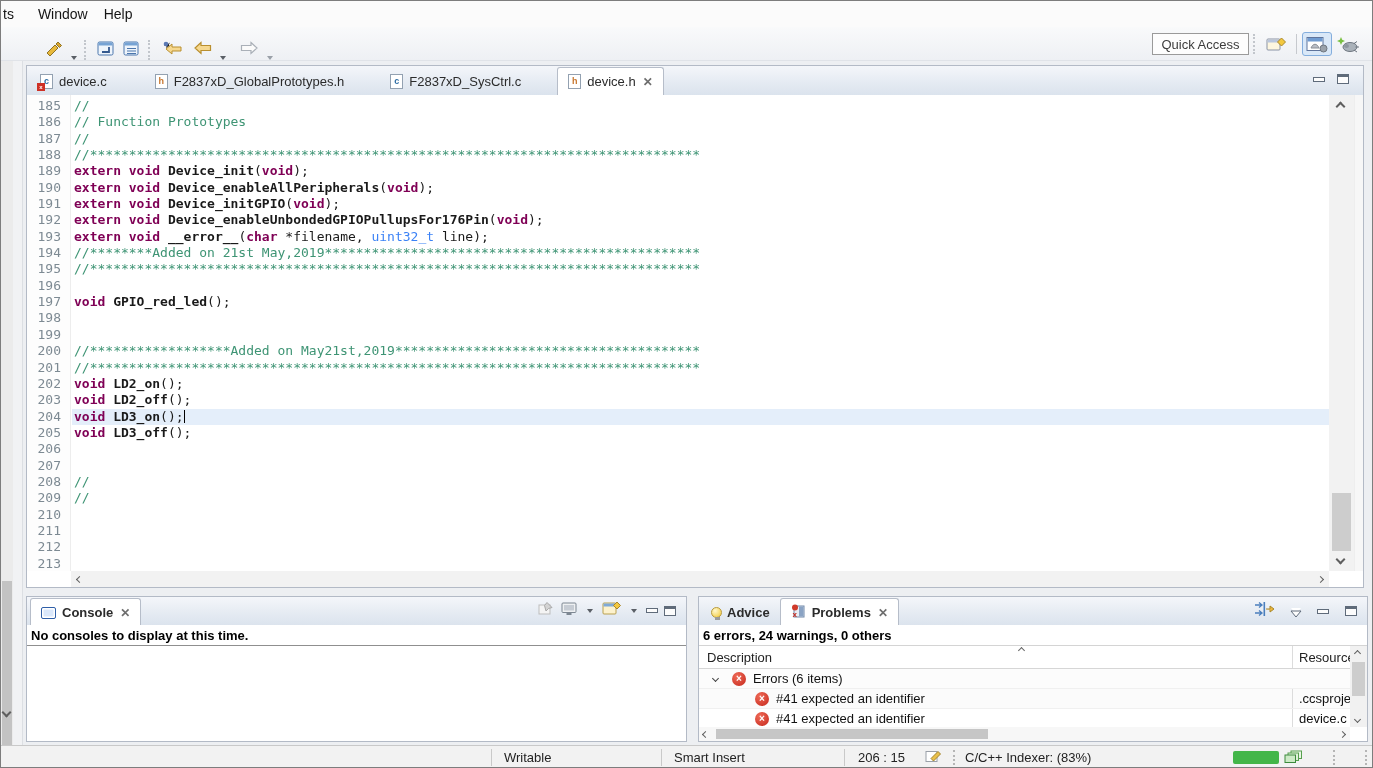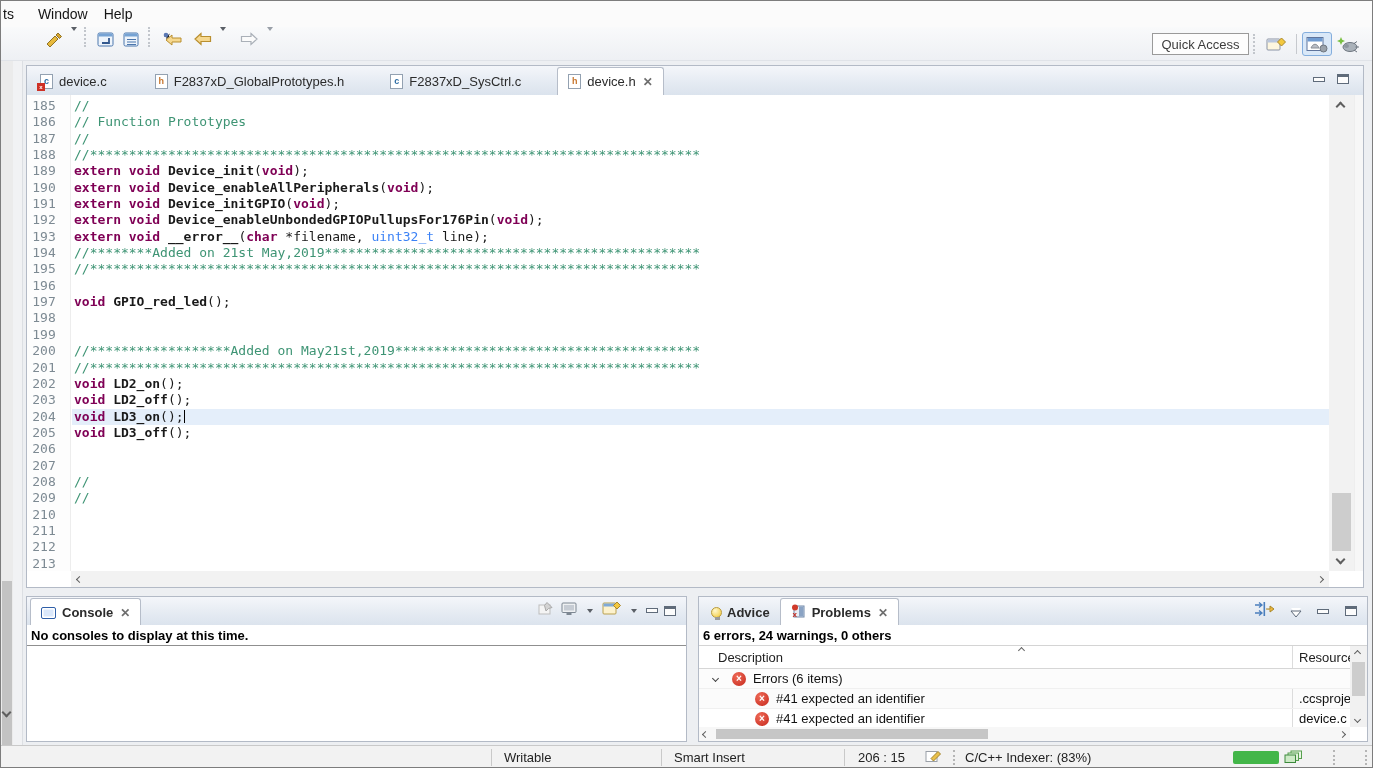--- a/index.html
+++ b/index.html
@@ -10,21 +10,21 @@
     background:#edeff2; border:1px solid #7d7d7d; overflow:hidden;
   }
   
   .menubar { position:absolute; left:0; top:0; width:100%; height:26px;
     background:#fbfbfb; display:flex; align-items:center; }
   .menubar .mi { font-size:14px; color:#151515; padding:3px 6px; cursor:default; }
   .menubar .mi:first-child { padding-left:2px; }
   
   .toolbar { position:absolute; left:0; top:26px; width:100%; height:34px;
     background:linear-gradient(#f9fafb,#eef0f4); border-bottom:1px solid #e0e3e8;
-    display:flex; align-items:flex-start;padding-left:44px; }
+    display:flex; align-items:flex-end;padding-left:44px; }
   .tb-ico { height:24px; display:flex; align-items:center; justify-content:center;
     padding:0 3px; border:1px solid transparent; border-radius:3px; }
   .tb-sep { width:5px; height:20px; border-left:2px dotted #c2c6cc; margin:0 4px; }
   .dd { width:0; height:0; border-left:3.5px solid transparent; border-right:3.5px solid transparent;
     border-top:4px solid #5a5f66; margin:0 3px; }
   .tb-right { position:absolute; right:8px; top:0; height:34px; display:flex; align-items:center; }
   .quick-access { width:97px; height:22px; border:1px solid #9a9a9a; background:#fdfdfd;
     color:#3c3c3c; font-size:13px; display:flex; align-items:center; justify-content:center; }
   .persp-active { background:#d9e8f8; border:1px solid #84aedd; border-radius:3px; }
   .vline { width:1px; height:20px; background:#c6c9ce; margin:0 5px; }
@@ -60,21 +60,21 @@
     border:1px solid #93a1b1; font:bold 9px/13px "Liberation Sans",sans-serif;
     color:#2e6da4; text-align:center; margin-right:6px; flex:none; }
   .file-icon.h { color:#c7762e; }
   .file-icon .errbadge { position:absolute; left:-4px; bottom:-3px; width:8px; height:8px;
     background:#ce3126; color:#fff; font:bold 6px/8px "Liberation Sans",sans-serif; text-align:center; }
   
   .editor-body { position:absolute; left:0; top:29px; right:0; bottom:16px; background:#fff; overflow:hidden; }
   .gutter { position:absolute; left:0; top:0; width:44px; height:100%; background:#fdfdfd;
     border-right:1px solid #ededed; padding-top:3px;
     font:13px/16.35px "DejaVu Sans Mono", monospace; color:#7d8a93; text-align:right; }
-  .gutter .ln { height:16.35px; padding-right:9px;text-align:center; }
+  .gutter .ln { height:16.35px; padding-right:9px; }
   .code-area { position:absolute; left:45px; top:0; right:34px; height:100%; padding-top:3px;
     font:13px/16.35px "DejaVu Sans Mono", monospace; color:#1a1a1a; cursor:text; }
   .code-line { height:16.35px; padding-left:2px; white-space:pre; }
   .code-line.current { background:#e4eefa; }
   .sg-k { color:#7f0055; font-weight:bold; }
   .sg-f { color:#1a1a1a; font-weight:bold; }
   .sg-p { color:#1a1a1a; }
   .sg-c { color:#3e9474; }
   .sg-t { color:#3b82f6; }
   .caret { display:inline-block; width:1.5px; height:13px; background:#000; vertical-align:-2px; }
@@ -386,21 +386,21 @@
         </span>
         <span class="ic-min"></span>
         <span class="ic-max"></span>
       </div>
     </div>
 
     <div class="summary">6 errors, 24 warnings, 0 others</div>
 
     <div class="ptable">
       <div class="prow phead">
-        <span style="padding-left:19px;">Description</span>
+        <span style="padding-left:8px;">Description</span>
         <span class="chev up sm" style="position:absolute; left:320px; top:2px; border-color:#666;"></span>
         <span class="rescol">Resource</span>
       </div>
       <div class="prow" style="background:#fcfcfc;">
         <span class="chev down sm" style="margin-left:14px; border-color:#444;"></span>
         <span class="err-ico" style="margin-left:14px;">×</span>
         <span style="margin-left:7px;">Errors (6 items)</span>
       </div>
       <div class="prow" style="background:#fbfbfb;">
         <span class="err-ico" style="margin-left:56px;">×</span>

